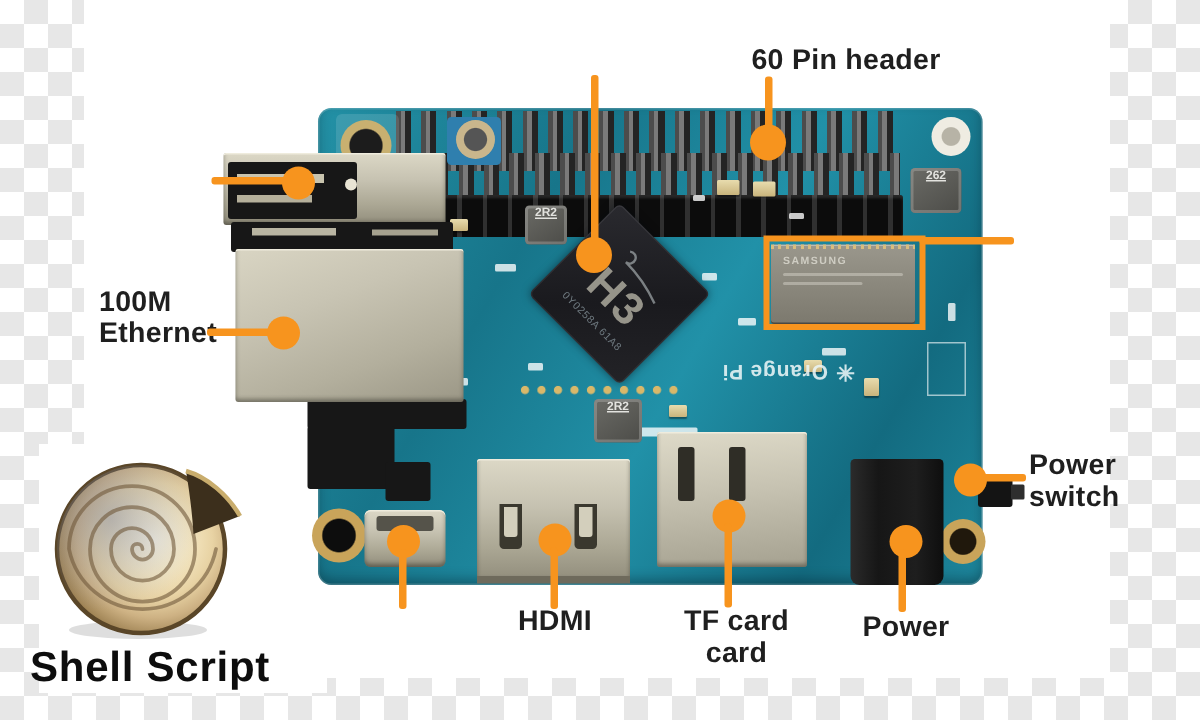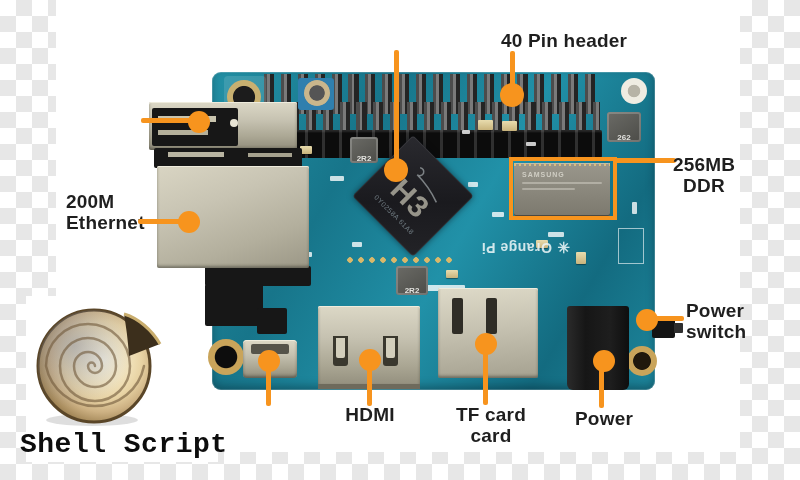--- a/index.html
+++ b/index.html
@@ -23,43 +23,43 @@
   .board{
     background:linear-gradient(120deg,#2391a6 0%,#17758a 30%,#2191a8 55%,#136b80 80%,#1d869c 100%);
     border-radius:9px;box-shadow:inset 0 0 0 1px rgba(255,255,255,.18), inset 0 -4px 8px rgba(0,20,30,.35);
   }
   .silver{background:linear-gradient(180deg,#dcd8c6 0%,#c6c2b1 38%,#aba794 72%,#908c7b 100%);
     box-shadow:inset 0 1px 0 #efecdd, inset 0 -2px 3px rgba(40,40,30,.45);border-radius:2px;}
   .darkpart{background:#171717;border-radius:2px;}
   .cap{background:linear-gradient(180deg,#e8dcae,#c9b47c);border-radius:1px;box-shadow:0 1px 1px rgba(0,0,0,.4);}
   .silk{background:rgba(255,255,255,.78);border-radius:1px;}
   .ind{background:linear-gradient(145deg,#6b6b66,#4c4c48);border-radius:3px;color:#e3e3df;
-    font-size:8px;font-weight:bold;display:flex;align-items:flex-end;justify-content:center;
-    box-shadow:inset 0 0 0 2px rgba(190,190,185,.35);}
+    font-size:8px;font-weight:bold;display:flex;align-items:flex-start;justify-content:center;
+    box-shadow:inset 0 0 0 2px rgba(190,190,185,.35);text-decoration:underline;}
   .ring{border-radius:50%;}
   .pins{background:repeating-linear-gradient(90deg,rgba(0,0,0,0) 0 2px,#4c4c4c 2px 5px,#7a7a7a 5px 8px,#242424 8px 12px,rgba(0,0,0,0) 12px 16.9px);}
   .pinbase{background:#101010;box-shadow:inset 0 2px 2px rgba(255,255,255,.12);
     background-image:repeating-linear-gradient(90deg,#0c0c0c 0 11px,#303030 11px 14px,#0c0c0c 14px 16.9px);border-radius:2px;}
   .soc{background:linear-gradient(135deg,#2a2a2f 0%,#1a1a1e 55%,#232327 100%);
     transform:rotate(45deg);border-radius:4px;box-shadow:0 0 6px rgba(0,10,15,.5), inset 0 0 0 1px rgba(255,255,255,.07);
     display:flex;flex-direction:column;align-items:center;justify-content:center;}
   .soc .mark{color:#96948a;font-weight:bold;font-size:30px;letter-spacing:1px;line-height:1;}
   .soc .submark{color:#6f7a80;font-size:7px;letter-spacing:.5px;margin-top:4px;}
   .ddr{background:linear-gradient(180deg,#9a978c,#7c796e);border-radius:2px;
     box-shadow:inset 0 1px 0 rgba(255,255,255,.35), inset 0 -1px 0 rgba(0,0,0,.4);}
   .ddr .dmark{color:#dad8ce;font-size:7px;letter-spacing:1px;padding:5px 0 0 8px;font-weight:bold;opacity:.85;}
   .ddr .dline{height:2px;background:rgba(230,228,218,.4);margin:4px 8px 0 8px;border-radius:1px;}
   .ddrpins{background:repeating-linear-gradient(90deg,#d8bd7e 0 2px,rgba(0,0,0,0) 2px 5px);height:3px;}
   .opi{transform:rotate(180deg);color:rgba(235,245,246,.88);font-weight:bold;font-size:14px;
     display:flex;align-items:center;gap:5px;letter-spacing:.5px;}
   .opi .wheel{font-size:15px;line-height:1;}
   .tab{background:#3a382e;border-radius:0 0 3px 3px;}
   .tabin{background:#d3cfbc;border-radius:0 0 2px 2px;}
   
-  .caption{font-family:Liberation Mono, monospace;font-weight:bold;font-size:28px;color:#0d0d0d;letter-spacing:.5px;}
+  .caption{font-family:Liberation Sans, sans-serif;font-weight:bold;font-size:28px;color:#0d0d0d;letter-spacing:.5px;}
 </style>
 </head>
 <body>
 
 <div class="canvas">
 
   <div class="abs white" style="left:56px;top:0;width:684px;height:452px;"></div>
   <div class="abs white" style="left:26px;top:296px;width:192px;height:166px;"></div>
 
   <div class="abs board" style="left:212px;top:72px;width:443px;height:318px;">
@@ -158,40 +158,36 @@
   <div class="abs" style="left:486px;top:298px;width:11px;height:36px;background:#2f2d26;border-radius:2px;"></div>
 
   <div class="abs" style="left:567px;top:306px;width:62px;height:84px;background:linear-gradient(90deg,#2b2b2b 0%,#161616 30%,#1e1e1e 70%,#0e0e0e 100%);border-radius:3px 3px 6px 6px;"></div>
 
   <div class="abs" style="left:652px;top:318px;width:23px;height:20px;background:#141414;border-radius:2px;"></div>
   <div class="abs" style="left:674px;top:323px;width:9px;height:10px;background:#2e2e2e;border-radius:1px;"></div>
 
   <div class="abs vline" style="left:394px;top:50px;height:115px;"></div>
   <div class="abs dot big" style="left:384px;top:158px;"></div>
 
-  <div class="abs lbl" style="left:494px;top:30px;width:140px;text-align:center;">40 Pin header</div>
+  <div class="abs lbl" style="left:494px;top:30px;width:140px;text-align:center;">60 Pin header</div>
   <div class="abs vline" style="left:510px;top:51px;height:38px;"></div>
   <div class="abs dot big" style="left:500px;top:83px;"></div>
 
   <div class="abs hline" style="left:141px;top:118px;width:50px;"></div>
   <div class="abs dot" style="left:188px;top:111px;"></div>
 
   <div class="abs lbl" style="left:66px;top:191px;width:84px;">
-    <div>200M</div>
+    <div>100M</div>
     <div>Ethernet</div>
   </div>
   <div class="abs hline" style="left:138px;top:219px;width:44px;"></div>
   <div class="abs dot" style="left:178px;top:211px;"></div>
 
   <div class="abs bracket" style="left:509px;top:157px;width:100px;height:55px;"></div>
   <div class="abs hline" style="left:613px;top:158px;width:63px;"></div>
-  <div class="abs lbl" style="left:670px;top:154px;width:68px;text-align:center;">
-    <div>256MB</div>
-    <div>DDR</div>
-  </div>
 
   <div class="abs dot" style="left:636px;top:309px;"></div>
   <div class="abs hline" style="left:654px;top:316px;width:30px;"></div>
   <div class="abs lbl" style="left:686px;top:300px;width:70px;">
     <div>Power</div>
     <div>switch</div>
   </div>
 
   <div class="abs dot" style="left:258px;top:350px;"></div>
   <div class="abs vline" style="left:266px;top:366px;height:40px;"></div>

